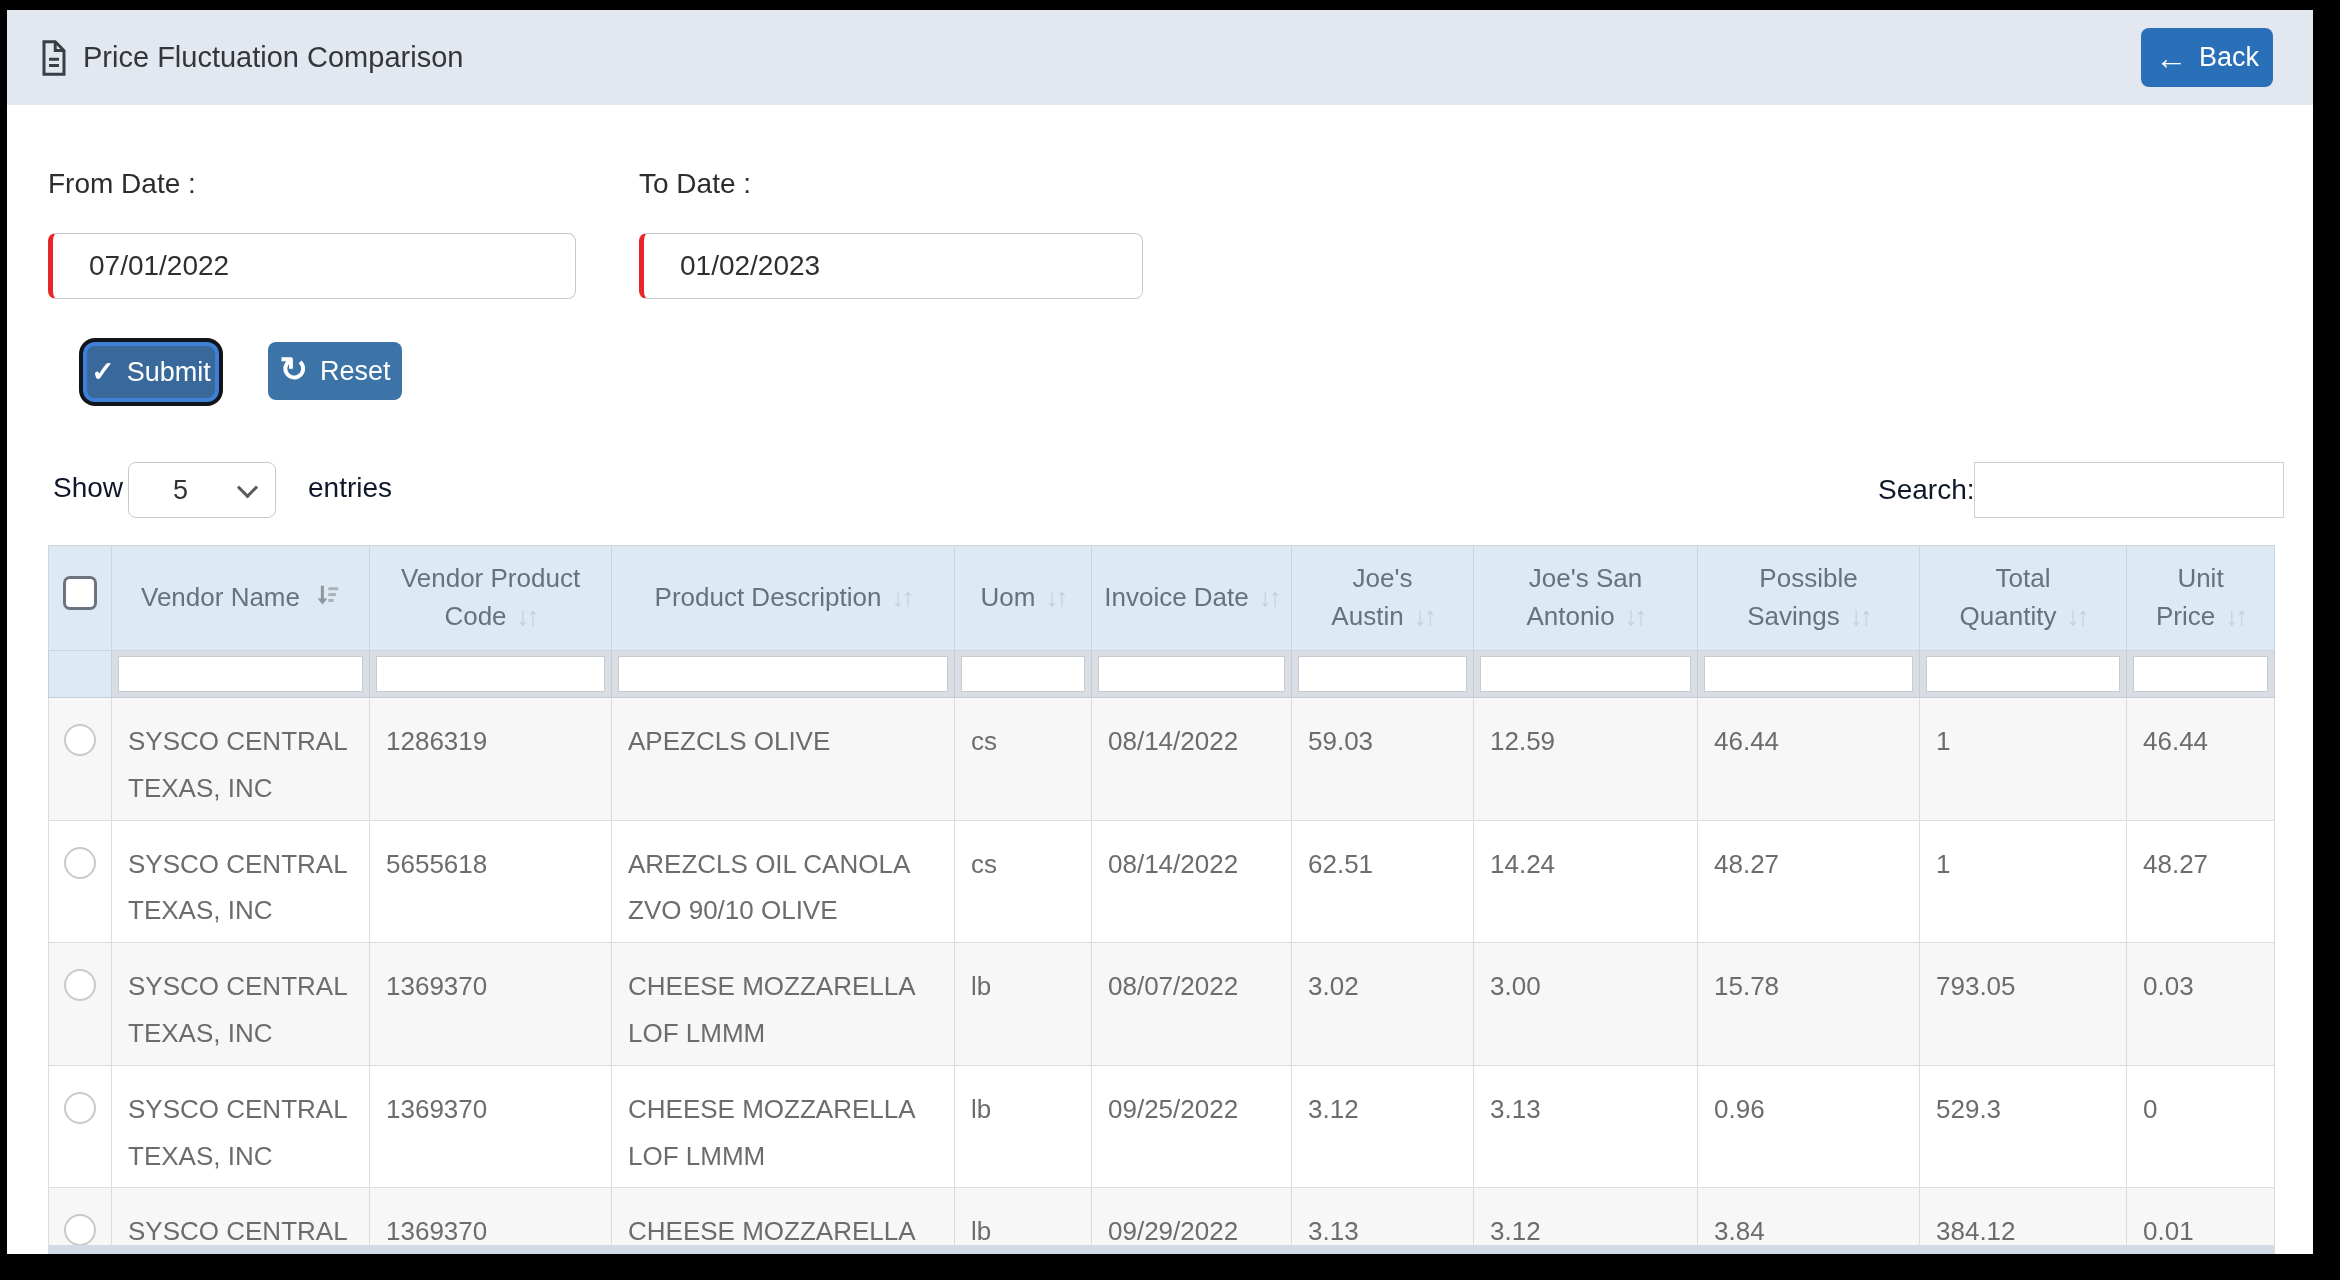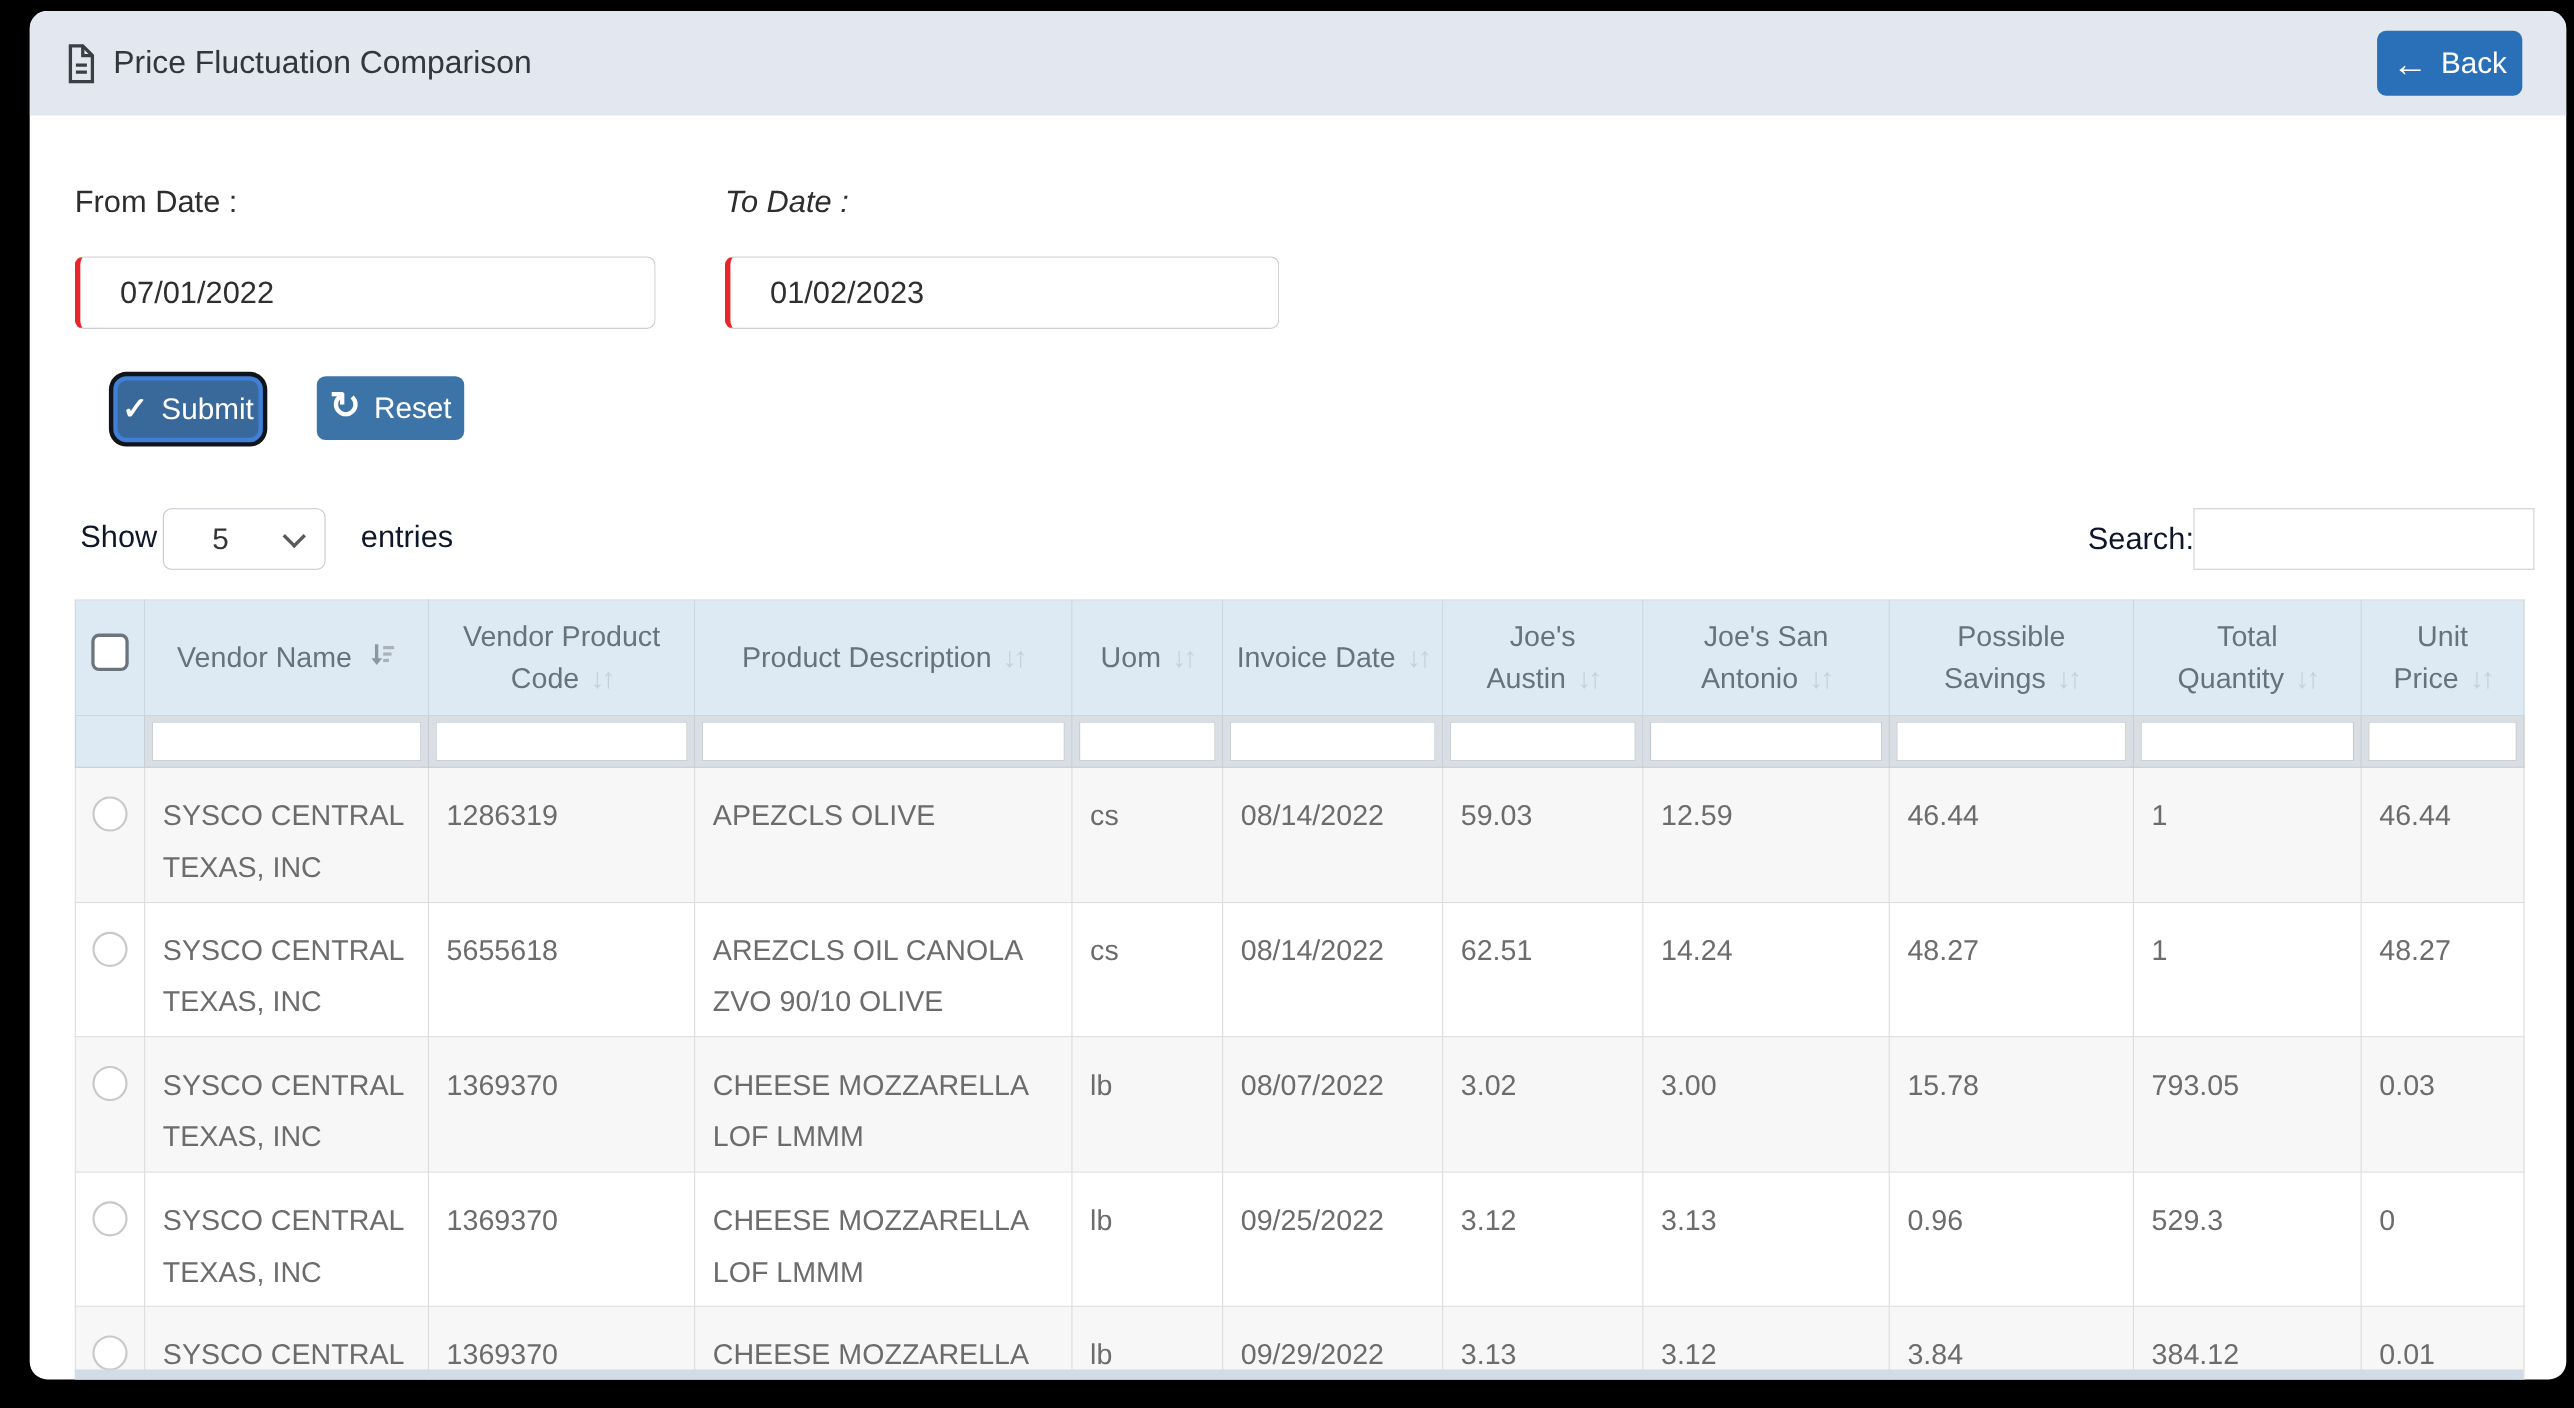--- a/index.html
+++ b/index.html
@@ -1,36 +1,36 @@
 <!DOCTYPE html>
 <html style="--header-bg: #e3e8f0; --table-header-bg: #ddeaf3; --back-button: #2a70b8; --action-button: #3d74a8; --focus-ring: #3f7fd6; --stripe: #f7f7f7; --red-border: #e8262a;"><head>
 <meta charset="utf-8">
 <style>
   * { margin:0; padding:0; box-sizing:border-box; }
   html,body { width:2340px; height:1280px; background:#000; overflow:hidden;
     font-family:"Liberation Sans", sans-serif; }
-  .page { position:absolute; top:10px; left:27px; width:2306px; height:1244px;
-    background:#fff; overflow:hidden;border-radius:16px; }
+  .page { position:absolute; top:10px; left:7px; width:2306px; height:1244px;
+    background:#fff; overflow:hidden; }
 
   
   .topbar { position:absolute; top:0; left:0; right:0; height:95px;
     background:var(--header-bg); display:flex; align-items:center;
     justify-content:space-between; padding:0 40px 0 32px; }
   .title-wrap { display:flex; align-items:center; gap:14px; }
   .page-title { font-size:29px; color:#33373c; }
   .btn { border:none; cursor:pointer; color:#fff; display:inline-flex;
     align-items:center; justify-content:center; gap:12px; font-family:inherit; }
   .back-btn { background:var(--back-button); width:132px; height:59px;
     border-radius:8px; font-size:27px; }
   .back-arrow { font-size:32px; font-weight:bold; line-height:1; }
 
   
   .form-label { position:absolute; font-size:28px; color:#2d2d2d; }
   .lbl-from { left:41px; top:158px; }
-  .lbl-to   { left:632px; top:158px;font-style:italic; }
+  .lbl-to   { left:632px; top:158px; }
   .date-input { position:absolute; top:223px; height:66px; border:1px solid #c9c9c9;
     border-left:5px solid var(--red-border); border-radius:8px; font-size:28px;
     color:#2f2f2f; padding-left:36px; font-family:inherit; background:#fff; }
   .inp-from { left:41px; width:528px; }
   .inp-to   { left:632px; width:504px; }
   .submit-btn { position:absolute; left:80px; top:336px; width:128px; height:52px;
     background:#39689b; border-radius:8px; font-size:27px;
     box-shadow:0 0 0 4px var(--focus-ring), 0 0 0 8px #12141c; }
   .reset-btn { position:absolute; left:261px; top:332px; width:134px; height:58px;
     background:var(--action-button); border-radius:8px; font-size:27px; }

